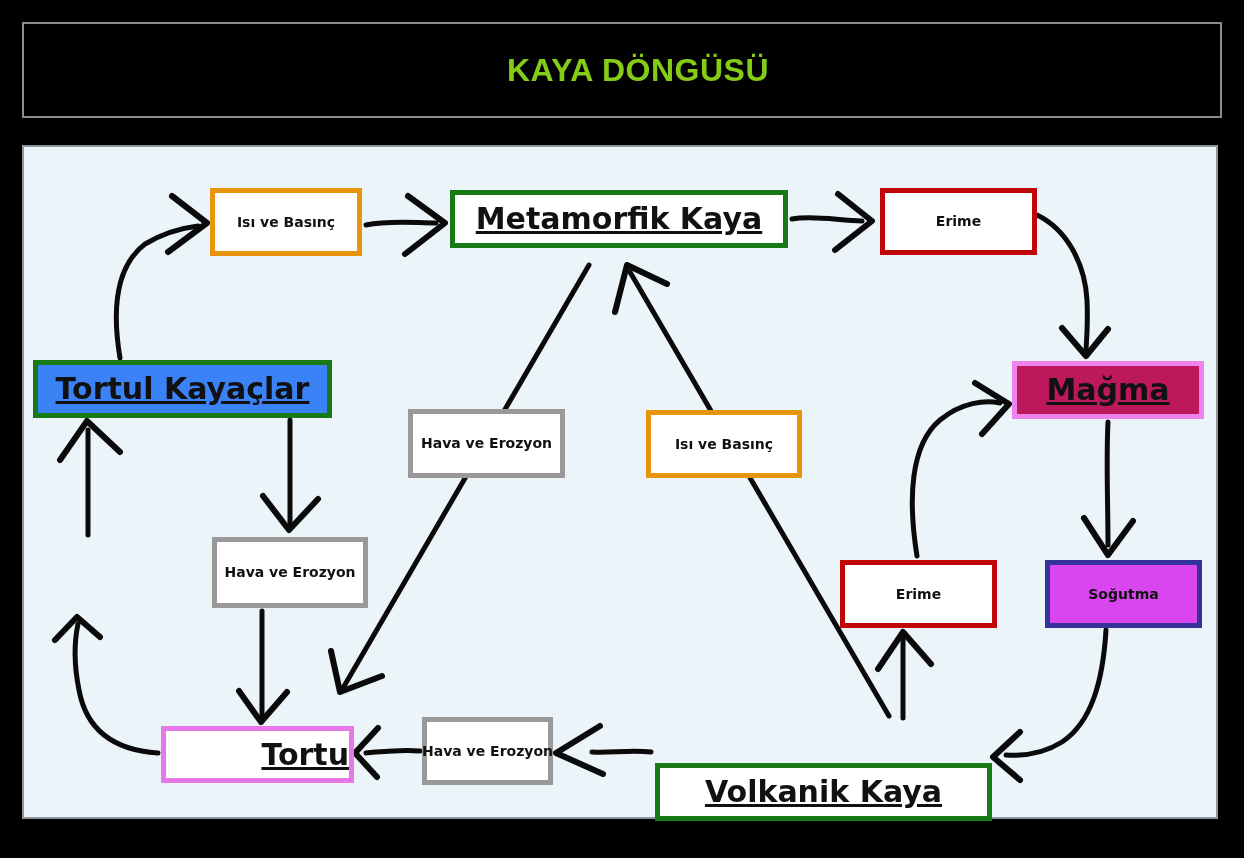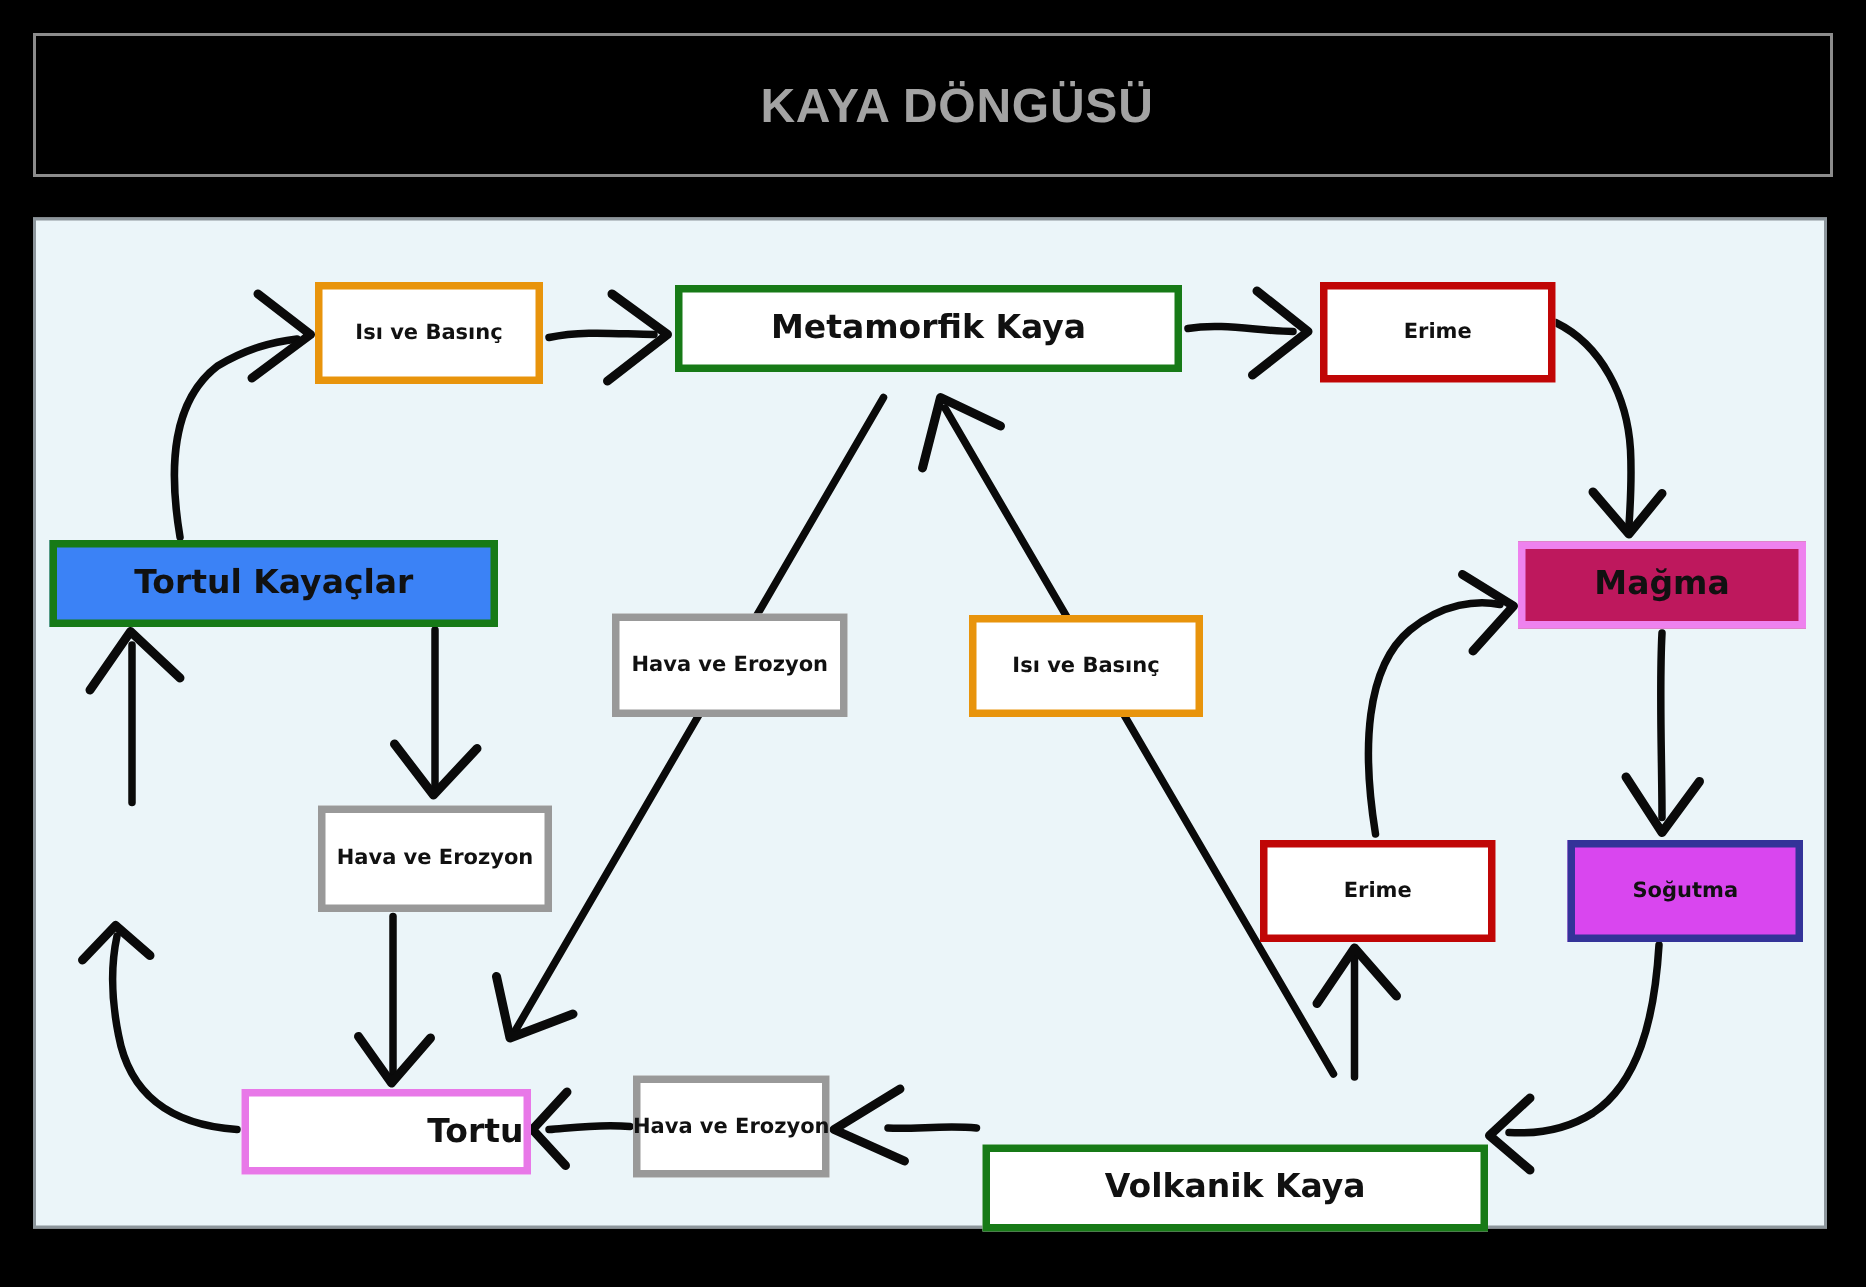--- a/index.html
+++ b/index.html
@@ -25,28 +25,28 @@
   .arrow-head { fill:none; stroke-width:6; stroke-linecap:round; stroke-linejoin:round; }
   .nodes { position:absolute; left:0; top:0; width:100%; height:100%; }
   .node {
     position:absolute; background:#ffffff; border:5px solid #000;
     box-sizing:border-box; display:flex; align-items:center; justify-content:center;
     text-align:center; color:#111111;
   }
   .node-label {
     font-weight:bold; font-size:14px; line-height:1.45; white-space:pre;
   }
-  .node.large .node-label { font-size:22px; line-height:1; }
+  .node.large .node-label { font-size:30px; line-height:1;text-decoration:underline; }
 </style>
 </head>
 <body>
 
 <div class="canvas">
   <div class="header" style="border-color: rgb(140, 140, 140); background: rgb(0, 0, 0);">
-    <span class="title" style="color: #a3a3a3; margin-left: 32px;">KAYA DÖNGÜSÜ</span>
+    <span class="title" style="color: #84cc16; margin-left: 32px;">KAYA DÖNGÜSÜ</span>
   </div>
   <div class="diagram" style="background: rgb(235, 245, 249); outline-color: rgb(141, 150, 156);">
     <svg class="arrow-layer" viewBox="0 0 1196 674" preserveAspectRatio="none">
         <g stroke="#0a0a0a">
           <path class="arrow-line" d="M 98,213 C 90,165 93,122 123,99 C 143,87 160,83 176,81"></path>
           <path class="arrow-head" d="M 150,51 L 185,78 L 146,107"></path>
         </g>
         <g stroke="#0a0a0a">
           <path class="arrow-line" d="M 344,80 C 368,75 393,78 414,78"></path>
           <path class="arrow-head" d="M 386,51 L 423,78 L 383,109"></path>

